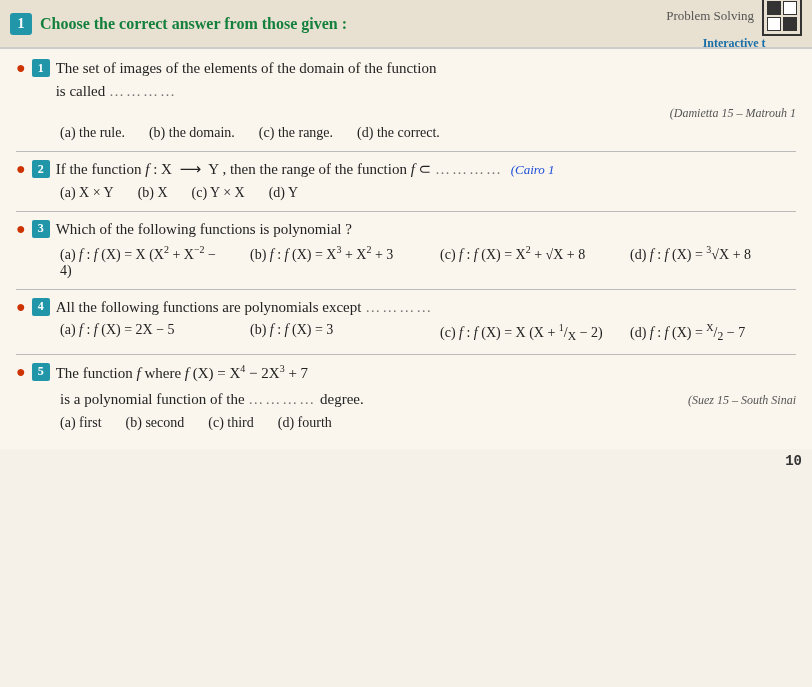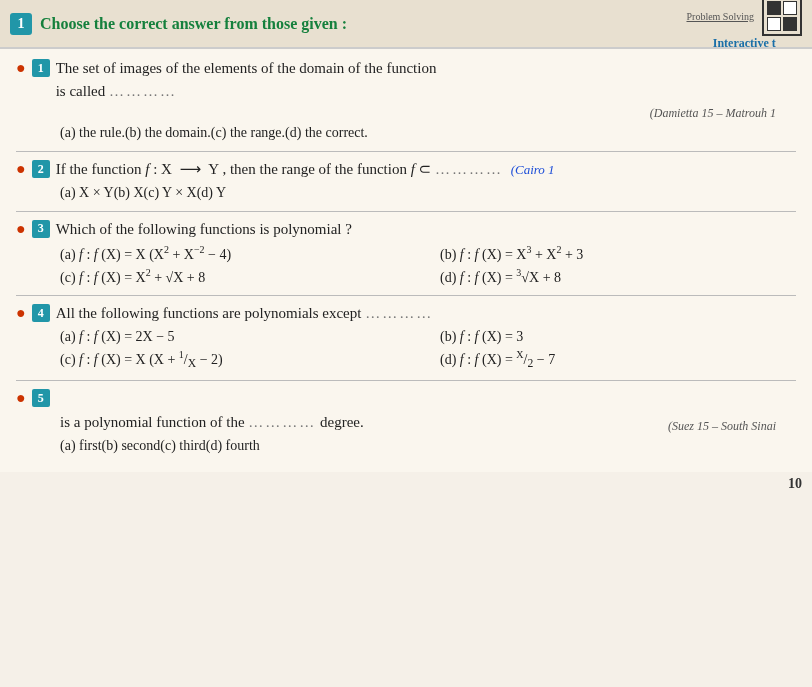--- a/index.html
+++ b/index.html
@@ -47,23 +47,22 @@
       color: #15803d;
     }
 
     .top-bar-right {
       display: flex;
       flex-direction: column;
       align-items: center;
     }
 
     .solving-text {
-      font-size: 10px;
+      font-size: 13px;
       color: #555;
-      text-decoration: underline;
     }
 
     .interactive-text {
       font-size: 12px;
       color: #1a6fa8;
       font-weight: bold;
     }
 
     .qr-icon {
       width: 40px;
@@ -125,62 +124,64 @@
 
     .q-text-italic {
       font-style: italic;
       color: #1d4ed8;
       font-size: 13px;
       margin-left: 4px;
     }
 
     .options-row {
       display: flex;
+      gap: 24px;
       margin-left: 44px;
       margin-top: 4px;
       flex-wrap: wrap;
     }
 
     .option {
       font-size: 14px;
       color: #222;
     }
 
     .options-grid {
       display: grid;
-      grid-template-columns: 1fr 1fr;
+      grid-template-columns: 1fr 1fr 1fr 1fr;
       gap: 4px 24px;
       margin-left: 44px;
       margin-top: 4px;
     }
 
     .source-note {
       font-style: italic;
       font-size: 12px;
       color: #555;
       text-align: right;
-      margin-right: 20px;
+      margin-right: 0;
       margin-top: 2px;
     }
 
     .dotted {
       letter-spacing: 2px;
       color: #777;
     }
 
     .divider {
       border: none;
       border-top: 1px solid #bbb;
       margin: 6px 0;
     }
 
     .footer-row {
       display: flex;
       justify-content: flex-end;
       padding: 4px 10px;
+      font-family: Liberation Mono, monospace;
     }
 
     .page-num {
       font-size: 14px;
       font-weight: bold;
       color: #333;
     }
 
     .math {
       font-style: italic;
@@ -296,22 +297,25 @@
       <span class="option">(d) <span class="math">f</span> : <span class="math">f</span> (X) = <sup>X</sup>/<sub>2</sub> − 7</span>
     </div>
   </div>
 
   <hr class="divider">
 
   <div class="question-block">
     <div class="question-header">
       <span class="bullet">●</span>
       <span class="q-num">5</span>
-    </div>
-    <div style="display:flex;justify-content:space-between;align-items:flex-end;">
+      <span class="q-text">
+        The function <span class="math">f</span> where <span class="math">f</span> (X) = X<sup>4</sup> − 2X<sup>3</sup> + 7
+      </span>
+    </div>
+    <div style="display:flex;justify-content:space-between;align-items:center;">
       <div class="q-continuation">
         is a polynomial function of the <span class="dotted">…………</span> degree.
       </div>
       <div class="source-note">(Suez 15 – South Sinai</div>
     </div>
     <div class="options-row">
       <span class="option">(a) first</span>
       <span class="option">(b) second</span>
       <span class="option">(c) third</span>
       <span class="option">(d) fourth</span>

